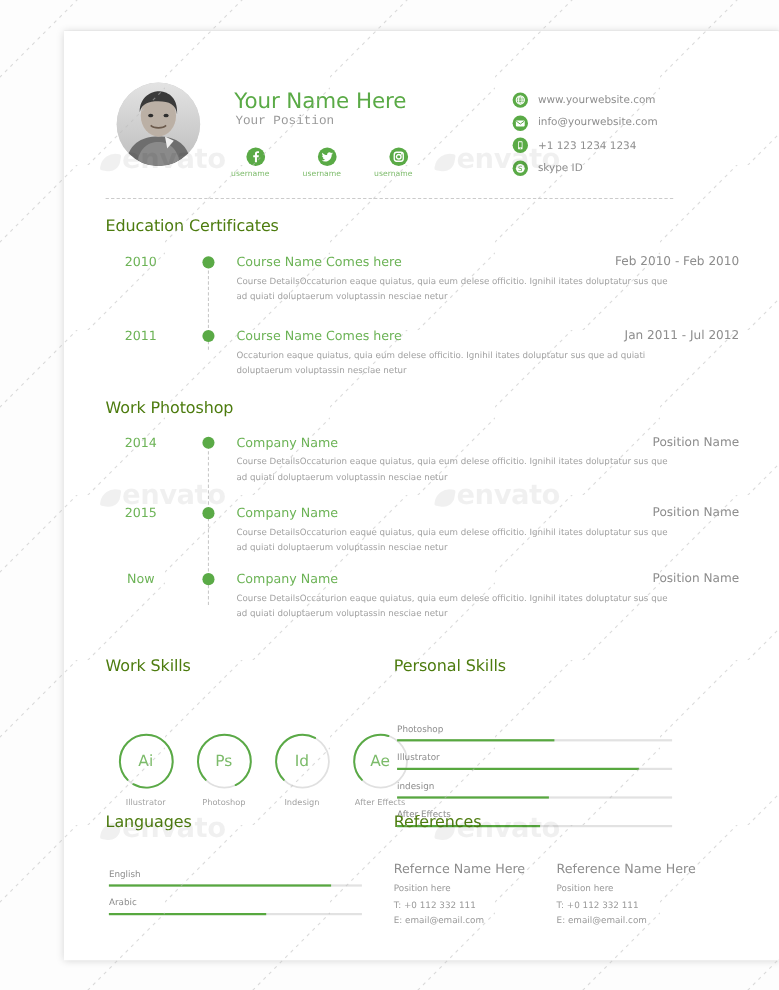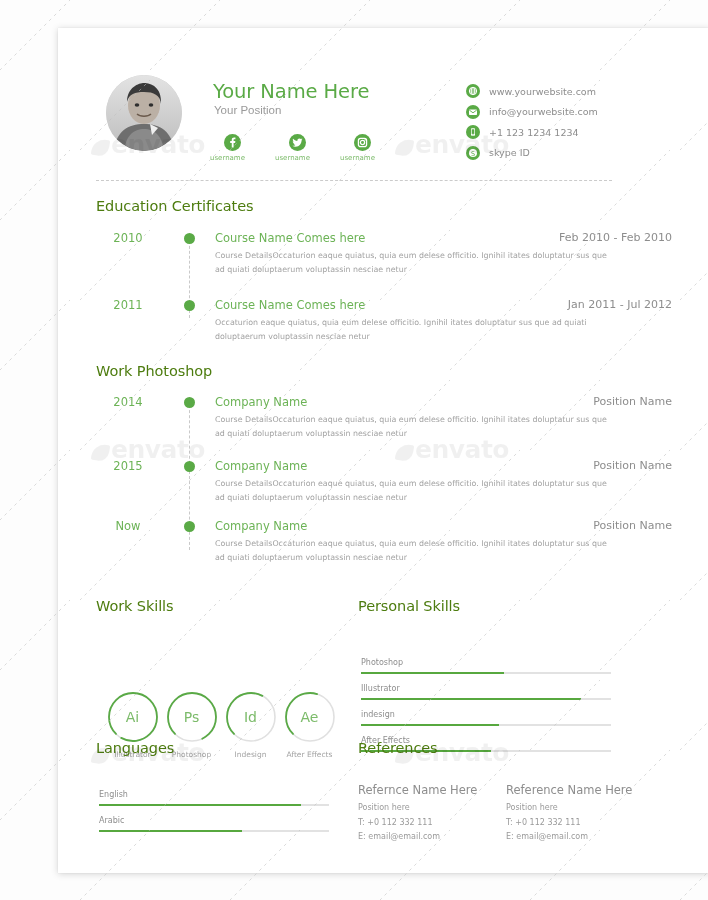--- a/index.html
+++ b/index.html
@@ -86,21 +86,21 @@
     color: #5aaa46;
     font-family: "DejaVu Sans", sans-serif;
     letter-spacing: -0.1px;
   }
   .position {
     position: absolute;
     left: 156px;
     top: 76px;
     font-size: 11.5px;
     color: #9a9a9a;
-    font-family: Liberation Sans, sans-serif;
+    font-family: Liberation Mono, monospace;
   }
 
   .socials {
     position: absolute;
     left: 152px;
     top: 106px;
     display: flex;
     gap: 20px;
   }
   .social { width: 45px; text-align: left; }
@@ -215,22 +215,23 @@
     font-size: 7.9px;
     line-height: 1.72;
     color: #a2a2a2;
     font-family: "DejaVu Sans", sans-serif;
   }
 
   
   .rings {
     position: absolute;
     left: 45px;
-    top: 663px;
+    top: 638px;
     display: flex;
+    gap: 12px;
   }
   .ring-item { width: 59px; text-align: center; }
   .ring-wrap { position: relative; width: 52px; height: 52px; margin: 0 auto; }
   .ring-wrap svg { display: block; }
   .ring-label-in {
     position: absolute;
     inset: 0;
     display: flex;
     align-items: center;
     justify-content: center;

